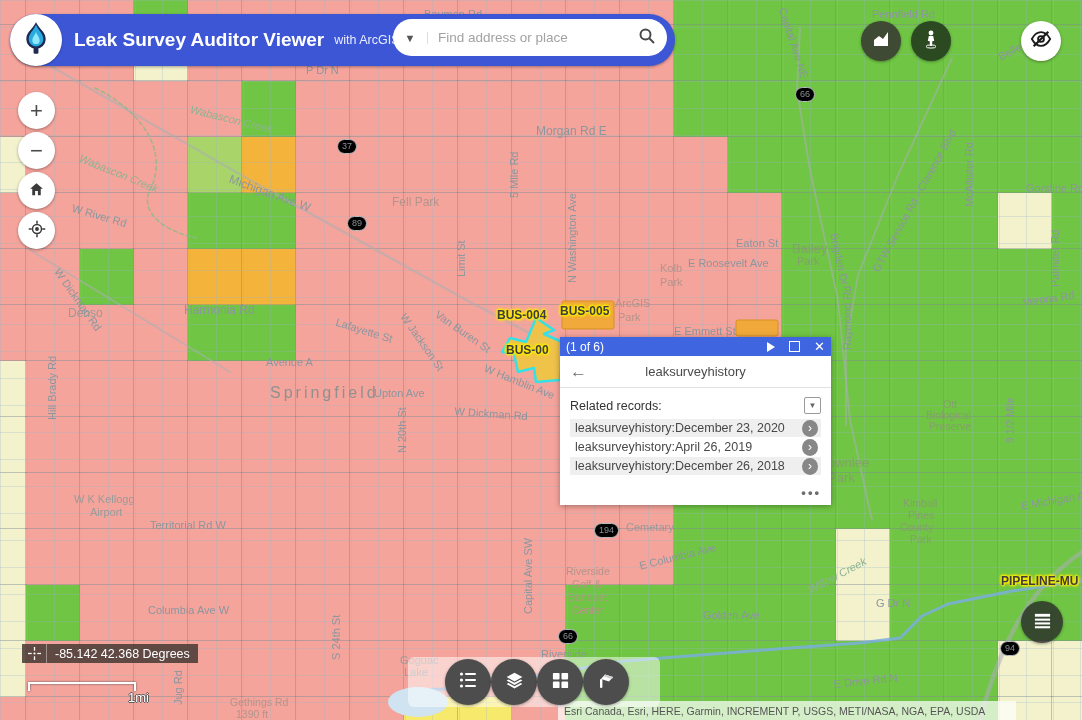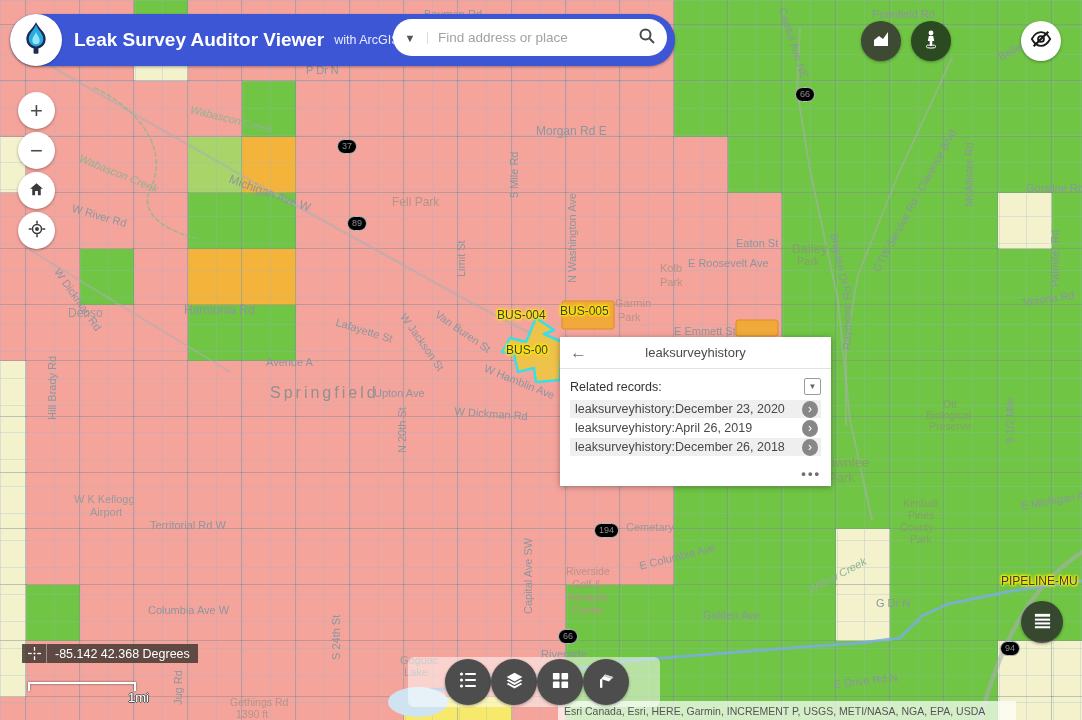--- a/index.html
+++ b/index.html
@@ -9,21 +9,21 @@
     repeating-linear-gradient(to right, rgba(150,180,200,.28) 0 1px, transparent 1px 27px),
     repeating-linear-gradient(to bottom, rgba(150,180,200,.28) 0 1px, transparent 1px 27px);
     pointer-events:none;}
   #roads,#featsvg{position:absolute;left:0;top:0;width:1082px;height:720px;pointer-events:none;}
   .cell{position:absolute;outline:1px solid rgba(125,138,148,.45);}
   .mlab{position:absolute;white-space:nowrap;transform-origin:0 0;pointer-events:none;}
   .rd{color:#8c969e;} .pk{color:#b5938a;} .pg{color:#84a06b;} .ct{color:#909090;letter-spacing:3px;}
   .wt{color:#8fb293;font-style:italic;} .gy{color:#9a9a9a;}
   .shield{position:absolute;font-size:9px;color:#8a8f94;background:#000000;border:1px solid #b4babf;
     border-radius:8px;padding:0 4px;line-height:13px;pointer-events:none;}
-  .bus{position:absolute;font-size:12px;font-weight:normal;color:#3c3c3c;white-space:nowrap;
+  .bus{position:absolute;font-size:12px;font-weight:bold;color:#3c3c3c;white-space:nowrap;
     text-shadow:0 0 2px #ffec00,0 0 3px #ffec00,0 0 4px #ffec00,1px 1px 2px #ffec00,-1px -1px 2px #ffec00;}
   
   #appbar{position:absolute;left:10px;top:14px;width:665px;height:52px;background:#3d56d6;
     border-radius:26px;display:flex;align-items:center;z-index:40;box-shadow:0 1px 3px rgba(0,0,0,.35);}
   #logo{position:absolute;left:0;top:0;width:52px;height:52px;border-radius:50%;background:#fff;
     display:flex;align-items:center;justify-content:center;box-shadow:0 1px 2px rgba(0,0,0,.3);}
   #apptitle{margin-left:64px;color:#fff;font-size:19px;font-weight:bold;white-space:nowrap;}
   #appsub{color:#e8ecff;font-size:12.5px;margin-left:10px;white-space:nowrap;}
   #searchpill{position:absolute;right:8px;top:5px;width:274px;height:37px;background:#fff;border-radius:19px;
     display:flex;align-items:center;overflow:hidden;}
@@ -402,21 +402,21 @@
         <div class="mlab pk" style="left: 392px; top: 195px; font-size: 12px; transform: rotate(0deg);">Fell Park</div>
         <div class="mlab rd" style="left: 508px; top: 198px; font-size: 11px; transform: rotate(-90deg);">5 Mile Rd</div>
         <div class="mlab rd" style="left: 455px; top: 277px; font-size: 11px; transform: rotate(-90deg);">Limit St</div>
         <div class="mlab rd" style="left: 566px; top: 283px; font-size: 11px; transform: rotate(-90deg);">N Washington Ave</div>
         <div class="mlab rd" style="left: 736px; top: 237px; font-size: 11px; transform: rotate(0deg);">Eaton St</div>
         <div class="mlab pg" style="left: 792px; top: 241px; font-size: 13px; transform: rotate(0deg);">Bailey</div>
         <div class="mlab pg" style="left: 797px; top: 255px; font-size: 11px; transform: rotate(0deg);">Park</div>
         <div class="mlab rd" style="left: 688px; top: 257px; font-size: 11px; transform: rotate(0deg);">E Roosevelt Ave</div>
         <div class="mlab pk" style="left: 660px; top: 262px; font-size: 11px; transform: rotate(0deg);">Kolb</div>
         <div class="mlab pk" style="left: 660px; top: 276px; font-size: 11px; transform: rotate(0deg);">Park</div>
-        <div class="mlab pk" style="left: 615px; top: 297px; font-size: 11px; transform: rotate(0deg);">Garmin</div>
+        <div class="mlab pk" style="left: 615px; top: 297px; font-size: 11px; transform: rotate(0deg);">ArcGIS</div>
         <div class="mlab pk" style="left: 618px; top: 311px; font-size: 11px; transform: rotate(0deg);">Park</div>
         <div class="mlab rd" style="left: 674px; top: 325px; font-size: 11px; transform: rotate(0deg);">E Emmett St</div>
         <div class="mlab rd" style="left: 840px; top: 232px; font-size: 11px; transform: rotate(78deg);">Brigden Dr</div>
         <div class="mlab ct" style="left: 270px; top: 384px; font-size: 16px; transform: rotate(0deg);">Springfield</div>
         <div class="mlab rd" style="left: 374px; top: 387px; font-size: 11px; transform: rotate(0deg);">Upton Ave</div>
         <div class="mlab rd" style="left: 455px; top: 405px; font-size: 11px; transform: rotate(4deg);">W Dickman Rd</div>
         <div class="mlab rd" style="left: 62px; top: 266px; font-size: 11px; transform: rotate(55deg);">W Dickman Rd</div>
         <div class="mlab rd" style="left: 487px; top: 362px; font-size: 11px; transform: rotate(22deg);">W Hamblin Ave</div>
         <div class="mlab rd" style="left: 338px; top: 316px; font-size: 11px; transform: rotate(17deg);">Lafayette St</div>
         <div class="mlab rd" style="left: 408px; top: 311px; font-size: 11px; transform: rotate(55deg);">W Jackson St</div>
@@ -560,20 +560,32 @@
           <circle cx="12" cy="12" r="1.6" fill="#3a3a3a"></circle>
         <line x1="12" y1="1" x2="12" y2="5"></line>
           <line x1="12" y1="19" x2="12" y2="23"></line>
         <line x1="1" y1="12" x2="5" y2="12"></line>
           <line x1="19" y1="12" x2="23" y2="12"></line>
       </svg>
     </span>
     </div>
 
   <div id="popup">
+    <div id="popup-titlebar">
+      <span id="popup-pager">(1 of 6)</span>
+      <span class="tb-ic">
+        <svg width="9" height="10" viewBox="0 0 9 10">
+            <path d="M1 0 L9 5 L1 10 Z" fill="#fff"></path>
+          </svg>
+        </span>
+      <span class="tb-ic">
+        <span style="display:block;width:9px;height:9px;border:1.5px solid #fff;"></span>
+        </span>
+      <span class="tb-ic" style="font-size:13px;">✕</span>
+    </div>
     <div id="popup-header">
       <span id="popup-back">←</span>
       <div id="popup-title">leaksurveyhistory</div>
     </div>
     <div id="popup-body">
       <div id="related-row">
         <span>Related records:</span>
         <span id="dd-icon">▼</span>
       </div>
       <div style="margin-top:5px;">

